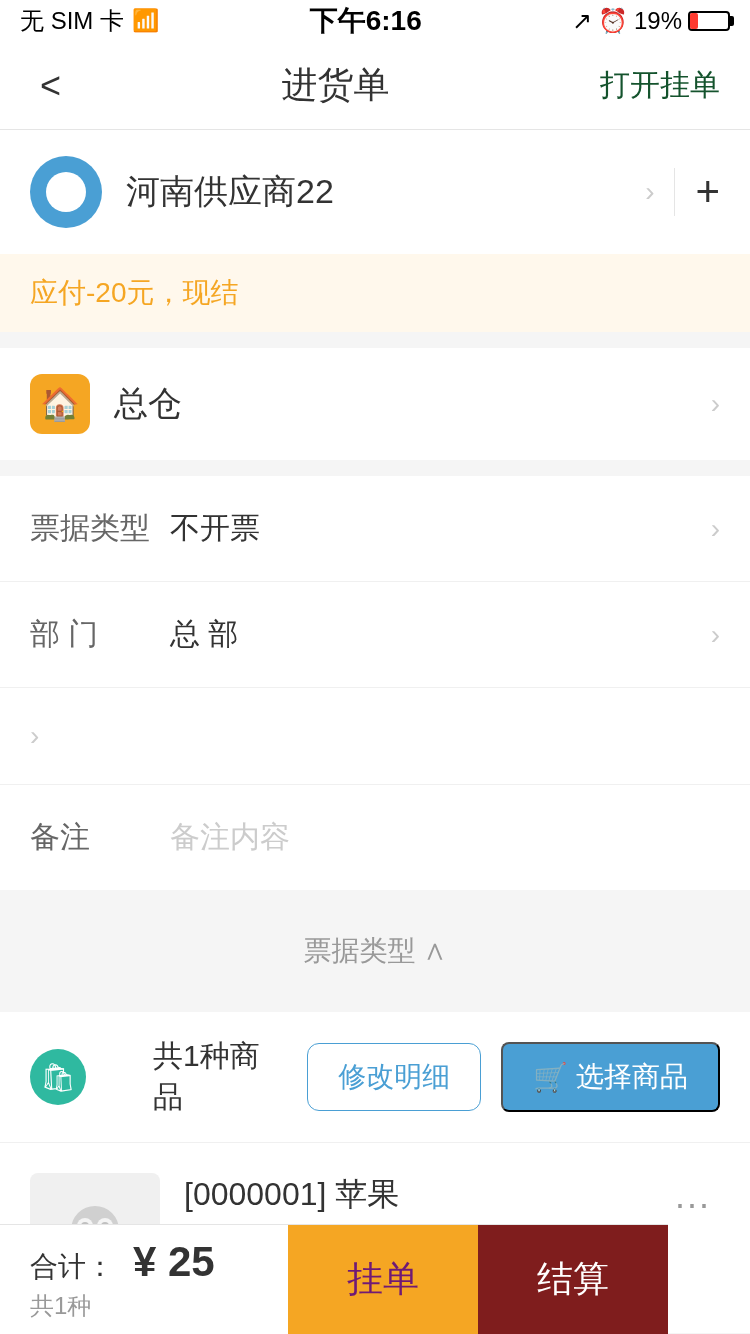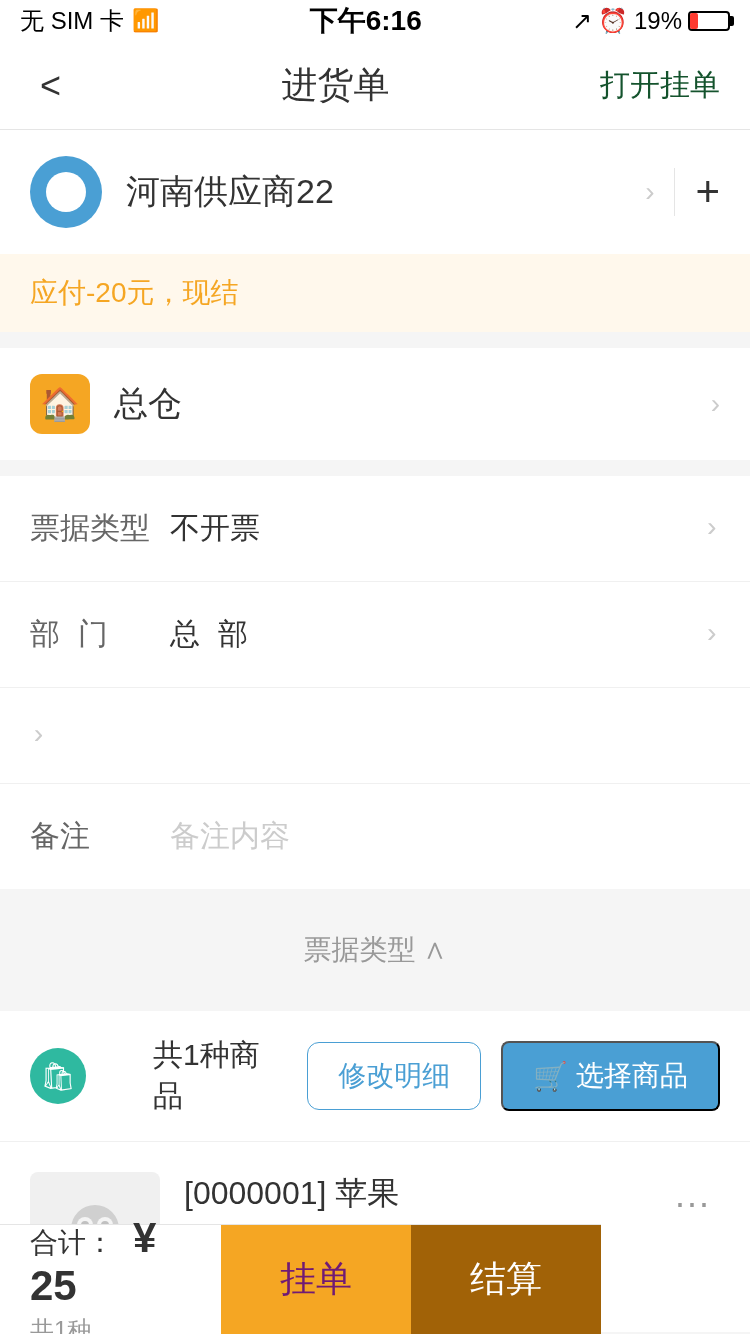--- a/index.html
+++ b/index.html
@@ -146,21 +146,20 @@
     }
 
     
     .form-row {
       display: flex;
       align-items: center;
       padding: 32px 30px;
       background: #fff;
       border-bottom: 1px solid #f0f0f0;
       cursor: pointer;
-      font-family: Liberation Mono, monospace;
     }
     .form-row:last-child {
       border-bottom: none;
     }
     .form-label {
       font-size: 30px;
       color: #666;
       width: 120px;
       flex-shrink: 0;
     }
@@ -270,21 +269,21 @@
     .product-more {
       color: #999;
       font-size: 36px;
       padding: 10px;
     }
 
     
     .bottom-bar {
       position: fixed;
       bottom: 0;
-      width: 601px;
+      width: 668px;
       height: 110px;
       display: flex;
       align-items: center;
       background: #fff;
       border-top: 1px solid #e5e5e5;
     }
     .total-section {
       flex: 1;
       padding: 0 30px;
     }
@@ -312,21 +311,21 @@
       color: #701a75;
       font-size: 36px;
       display: flex;
       align-items: center;
       justify-content: center;
       cursor: pointer;
     }
     .btn-checkout {
       width: 190px;
       height: 110px;
-      background: #a16207;
+      background: #7f1d1d;
       color: #fff;
       font-size: 36px;
       display: flex;
       align-items: center;
       justify-content: center;
       cursor: pointer;
     }
 
     .divider {
       height: 16px;

